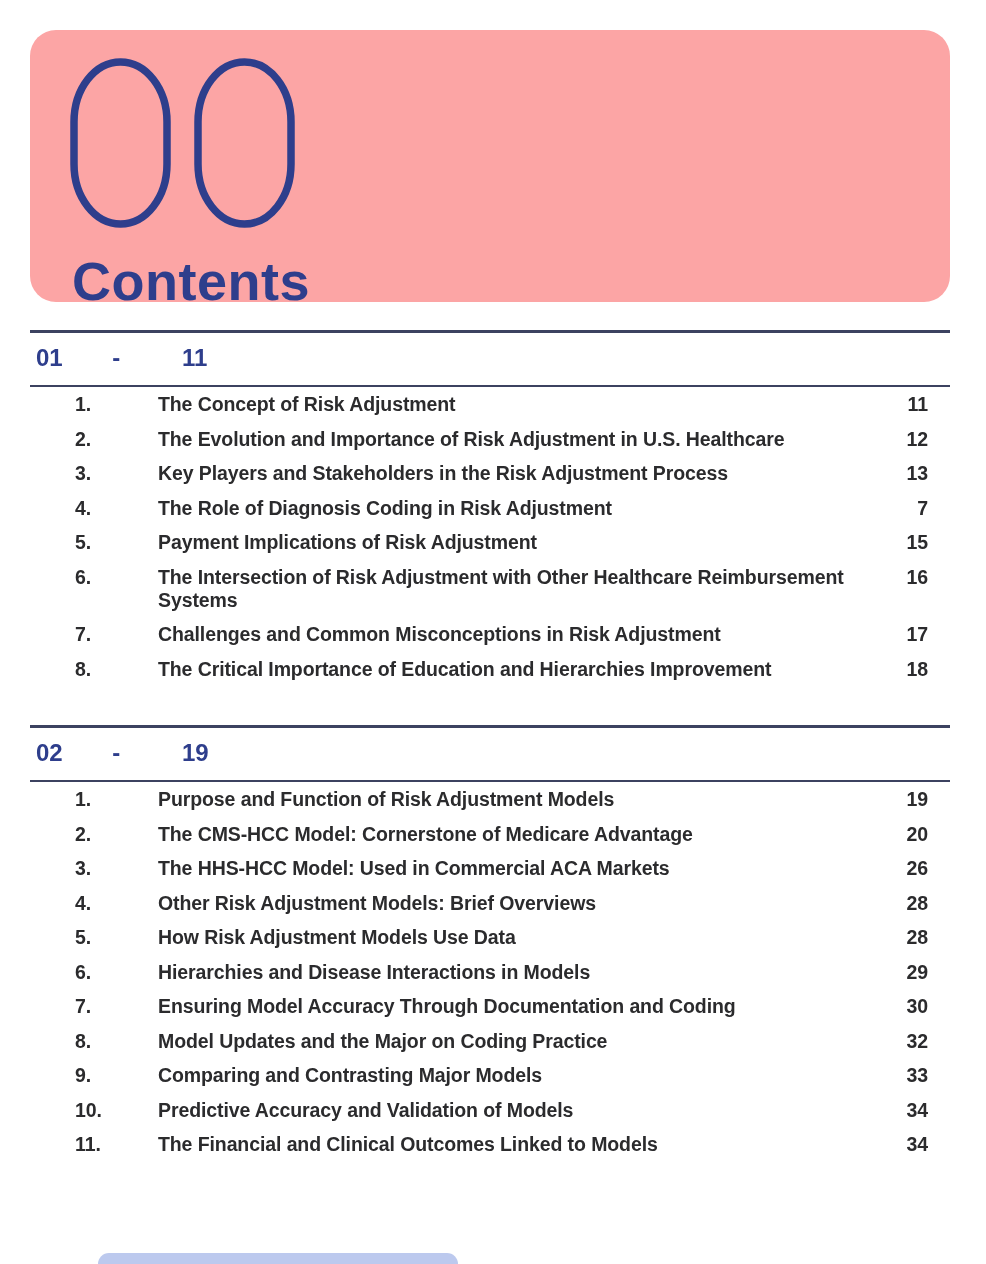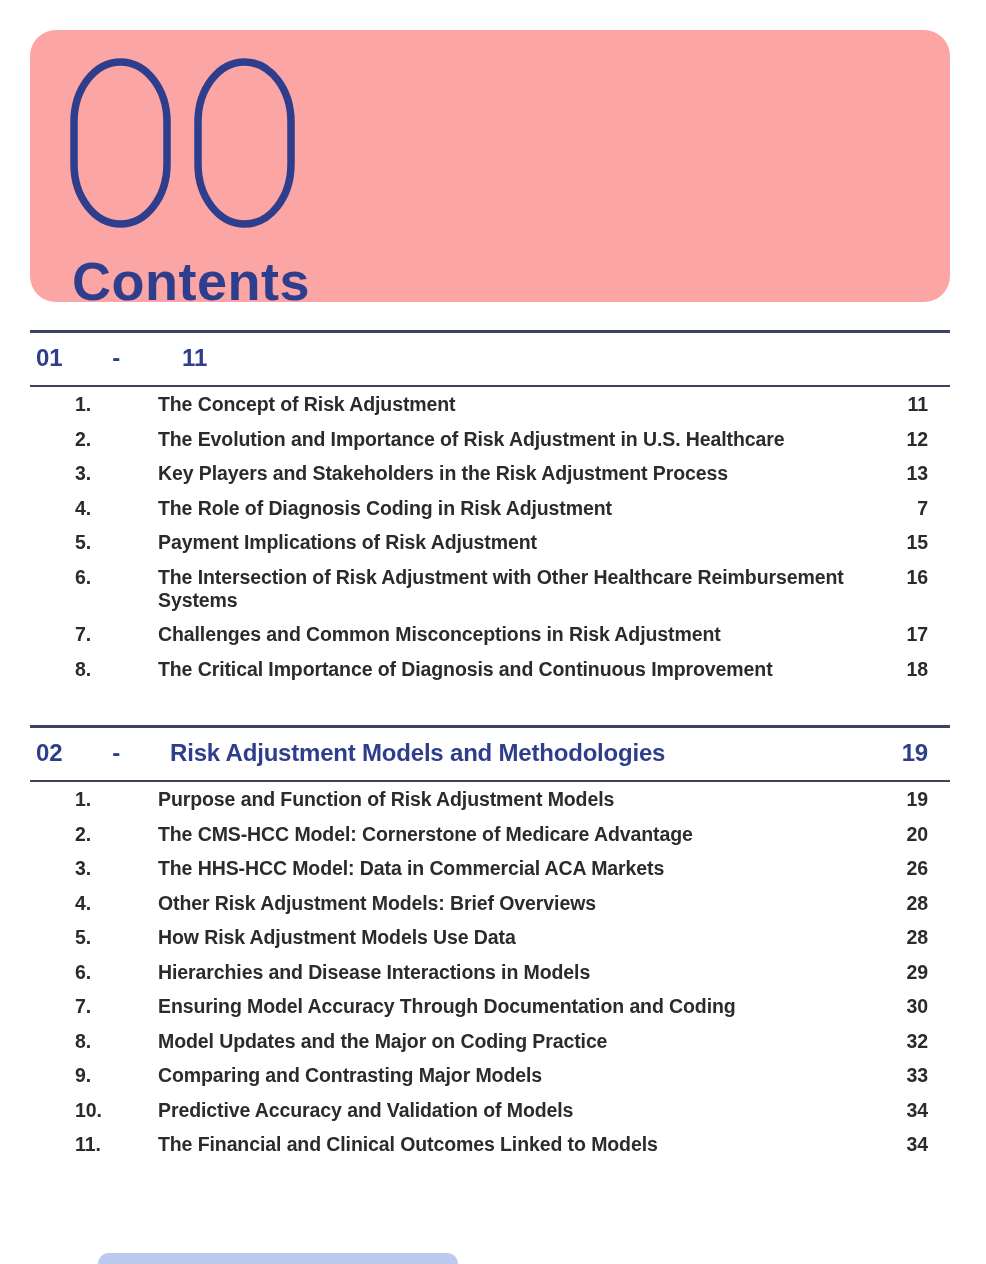--- a/index.html
+++ b/index.html
@@ -111,51 +111,50 @@
   </li>
 
   <li class="toc-item">
     <span class="it-num">7.</span>
     <span class="it-title">Challenges and Common Misconceptions in Risk Adjustment</span>
     <span class="it-page">17</span>
   </li>
 
   <li class="toc-item">
     <span class="it-num">8.</span>
-    <span class="it-title">The Critical Importance of Diagnosis and Continuous Improvement</span>
+    <span class="it-title">The Critical Importance of Education and Hierarchies Improvement</span>
     <span class="it-page">18</span>
   </li>
 </ol>
   </section>
 
   <section class="toc-section">
     <div class="rule-top"></div>
     <div class="sec-head">
       <span class="sec-num">02</span>
       <span class="sec-dash">-</span>
-      <span class="sec-title">Risk Adjustment Models and Methodologies</span>
       <span class="sec-page">19</span>
     </div>
     <div class="rule-bottom"></div>
     <ol class="toc-items">
   <li class="toc-item">
     <span class="it-num">1.</span>
     <span class="it-title">Purpose and Function of Risk Adjustment Models</span>
     <span class="it-page">19</span>
   </li>
 
   <li class="toc-item">
     <span class="it-num">2.</span>
     <span class="it-title">The CMS-HCC Model: Cornerstone of Medicare Advantage</span>
     <span class="it-page">20</span>
   </li>
 
   <li class="toc-item">
     <span class="it-num">3.</span>
-    <span class="it-title">The HHS-HCC Model: Data in Commercial ACA Markets</span>
+    <span class="it-title">The HHS-HCC Model: Used in Commercial ACA Markets</span>
     <span class="it-page">26</span>
   </li>
 
   <li class="toc-item">
     <span class="it-num">4.</span>
     <span class="it-title">Other Risk Adjustment Models: Brief Overviews</span>
     <span class="it-page">28</span>
   </li>
 
   <li class="toc-item">

